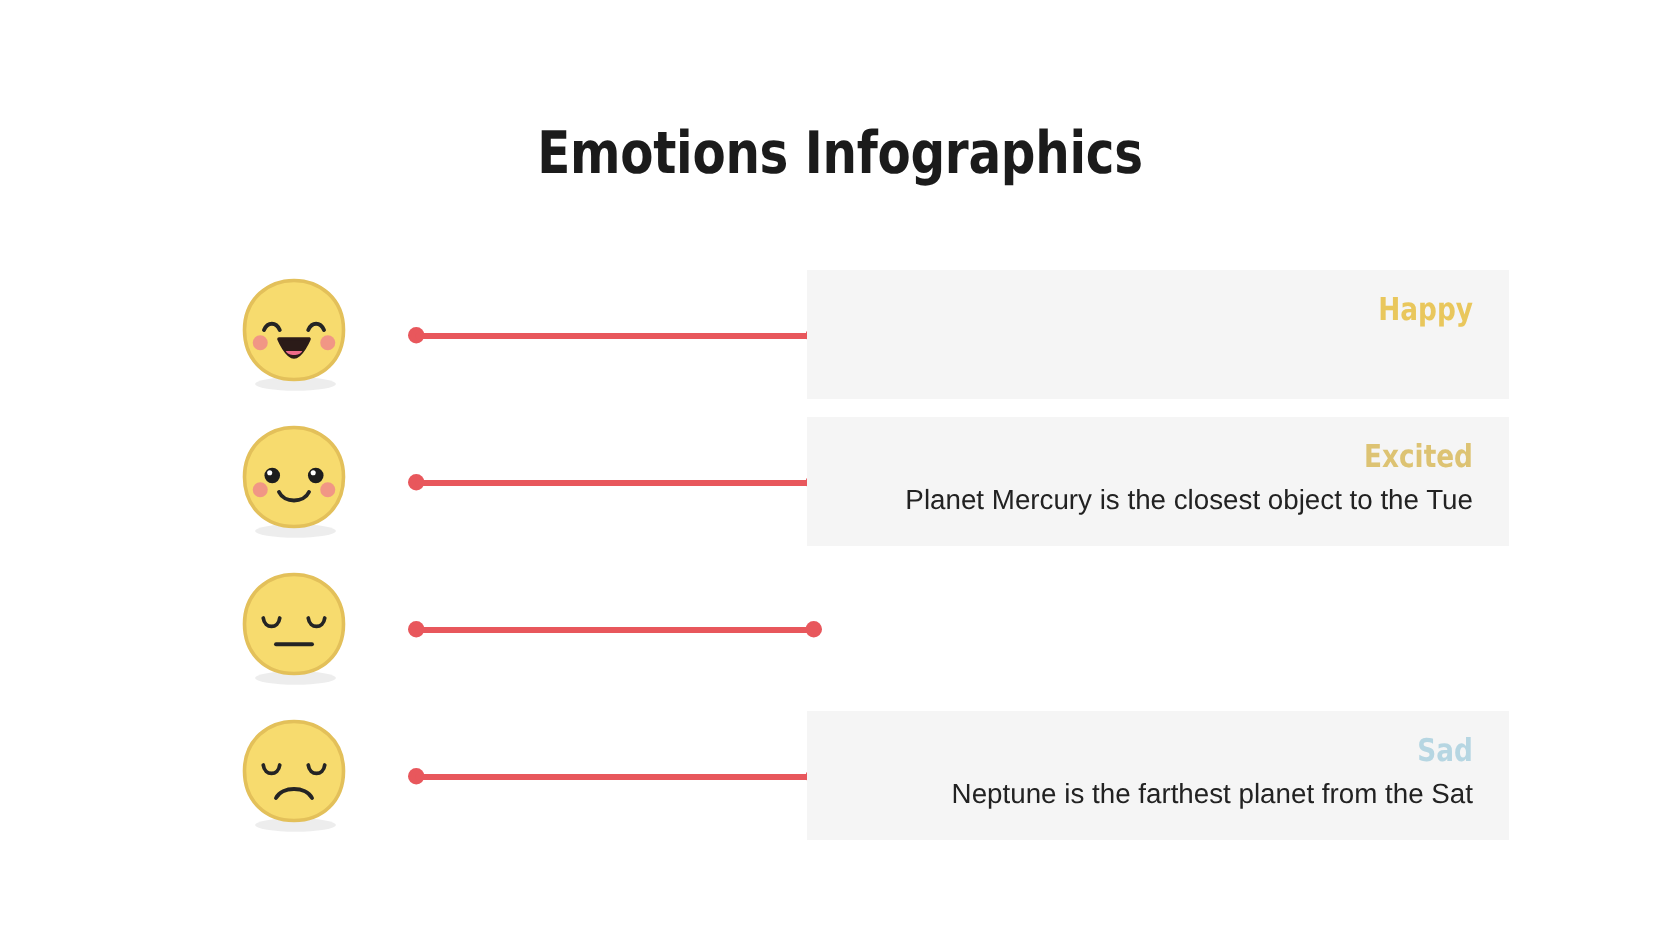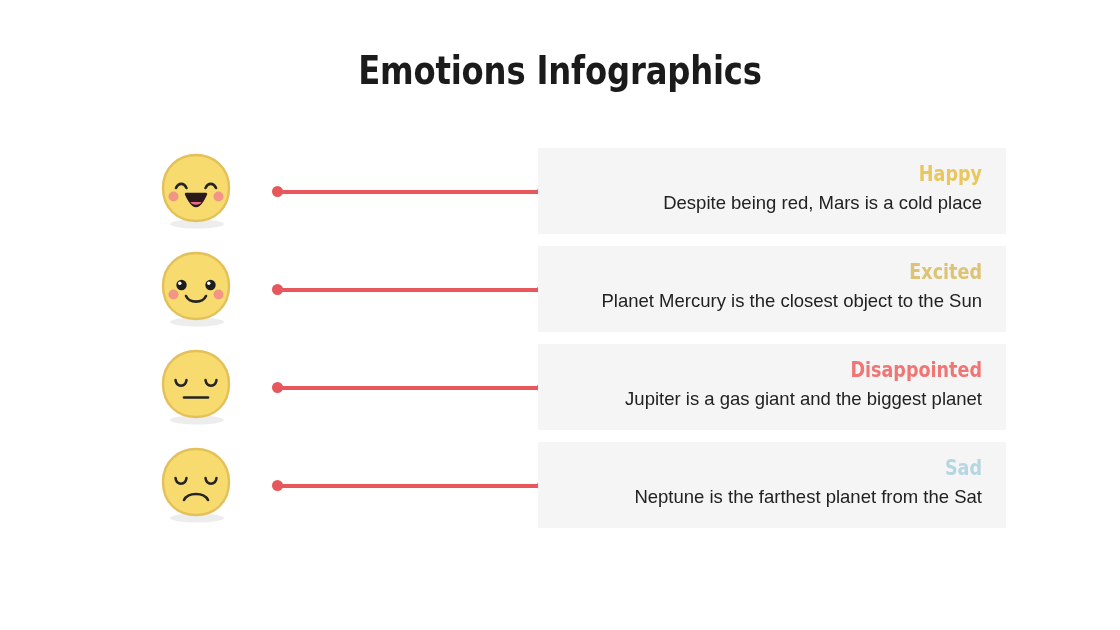--- a/index.html
+++ b/index.html
@@ -13,20 +13,21 @@
     font-family: "Liberation Sans", sans-serif;
     overflow: hidden;
     position: relative;
   }
 
   .slide {
     position: relative;
     width: 1120px;
     height: 446px;
     background: #ffffff;
+    margin-top: 32px;
   }
 
   .slide-title {
     position: absolute;
     top: 48px;
     left: 0;
     width: 1120px;
     text-align: center;
     font-family: "DejaVu Sans Condensed", "Liberation Sans Narrow", "Liberation Sans", sans-serif;
     font-weight: 700;
@@ -150,21 +151,20 @@
       </div>
 
       <div class="connector">
         <span class="conn-dot left"></span>
         <span class="conn-line"></span>
         <span class="conn-dot right"></span>
       </div>
 
       <div class="text-box">
         <div class="emotion-label" style="color:#e9c75c">Happy</div>
-        <div class="emotion-desc">Despite being red, Mars is a cold place</div>
       </div>
     </div>
 
     <div class="row">
 
       <div class="face-wrap">
         <svg class="face-svg" viewBox="0 0 82 82">
           <ellipse cx="42" cy="74" rx="27" ry="4.5" fill="#000000" opacity="0.07"></ellipse>
           <path d="M41 5 C58 5 74 17 74 38 C74 58 60 71 41 71 C22 71 8 58 8 38 C8 17 24 5 41 5 Z" fill="#f7db6e" stroke="#e3c05a" stroke-width="2.4"></path>
           <circle cx="26.5" cy="37" r="5.2" fill="#1d1d1d"></circle>
@@ -178,21 +178,21 @@
       </div>
 
       <div class="connector">
         <span class="conn-dot left"></span>
         <span class="conn-line"></span>
         <span class="conn-dot right"></span>
       </div>
 
       <div class="text-box">
         <div class="emotion-label" style="color:#ddc373">Excited</div>
-        <div class="emotion-desc">Planet Mercury is the closest object to the Sun</div>
+        <div class="emotion-desc">Planet Mercury is the closest object to the Tue</div>
       </div>
     </div>
 
     <div class="row">
 
       <div class="face-wrap">
         <svg class="face-svg" viewBox="0 0 82 82">
           <ellipse cx="42" cy="74" rx="27" ry="4.5" fill="#000000" opacity="0.07"></ellipse>
           <path d="M41 5 C58 5 74 17 74 38 C74 58 60 71 41 71 C22 71 8 58 8 38 C8 17 24 5 41 5 Z" fill="#f7db6e" stroke="#e3c05a" stroke-width="2.4"></path>
           <path d="M20.5 34 C21.5 41.5 30.5 41.5 31.5 34" fill="none" stroke="#242424" stroke-width="2.5" stroke-linecap="round"></path>
@@ -200,24 +200,20 @@
           <line x1="29" y1="51.5" x2="53" y2="51.5" stroke="#242424" stroke-width="2.6" stroke-linecap="round"></line>
         </svg>
       </div>
 
       <div class="connector">
         <span class="conn-dot left"></span>
         <span class="conn-line"></span>
         <span class="conn-dot right"></span>
       </div>
 
-      <div class="text-box">
-        <div class="emotion-label" style="color:#ef7674">Disappointed</div>
-        <div class="emotion-desc">Jupiter is a gas giant and the biggest planet</div>
-      </div>
     </div>
 
     <div class="row">
 
       <div class="face-wrap">
         <svg class="face-svg" viewBox="0 0 82 82">
           <ellipse cx="42" cy="74" rx="27" ry="4.5" fill="#000000" opacity="0.07"></ellipse>
           <path d="M41 5 C58 5 74 17 74 38 C74 58 60 71 41 71 C22 71 8 58 8 38 C8 17 24 5 41 5 Z" fill="#f7db6e" stroke="#e3c05a" stroke-width="2.4"></path>
           <path d="M20.5 34 C21.5 41.5 30.5 41.5 31.5 34" fill="none" stroke="#242424" stroke-width="2.5" stroke-linecap="round"></path>
           <path d="M50.5 34 C51.5 41.5 60.5 41.5 61.5 34" fill="none" stroke="#242424" stroke-width="2.5" stroke-linecap="round"></path>

